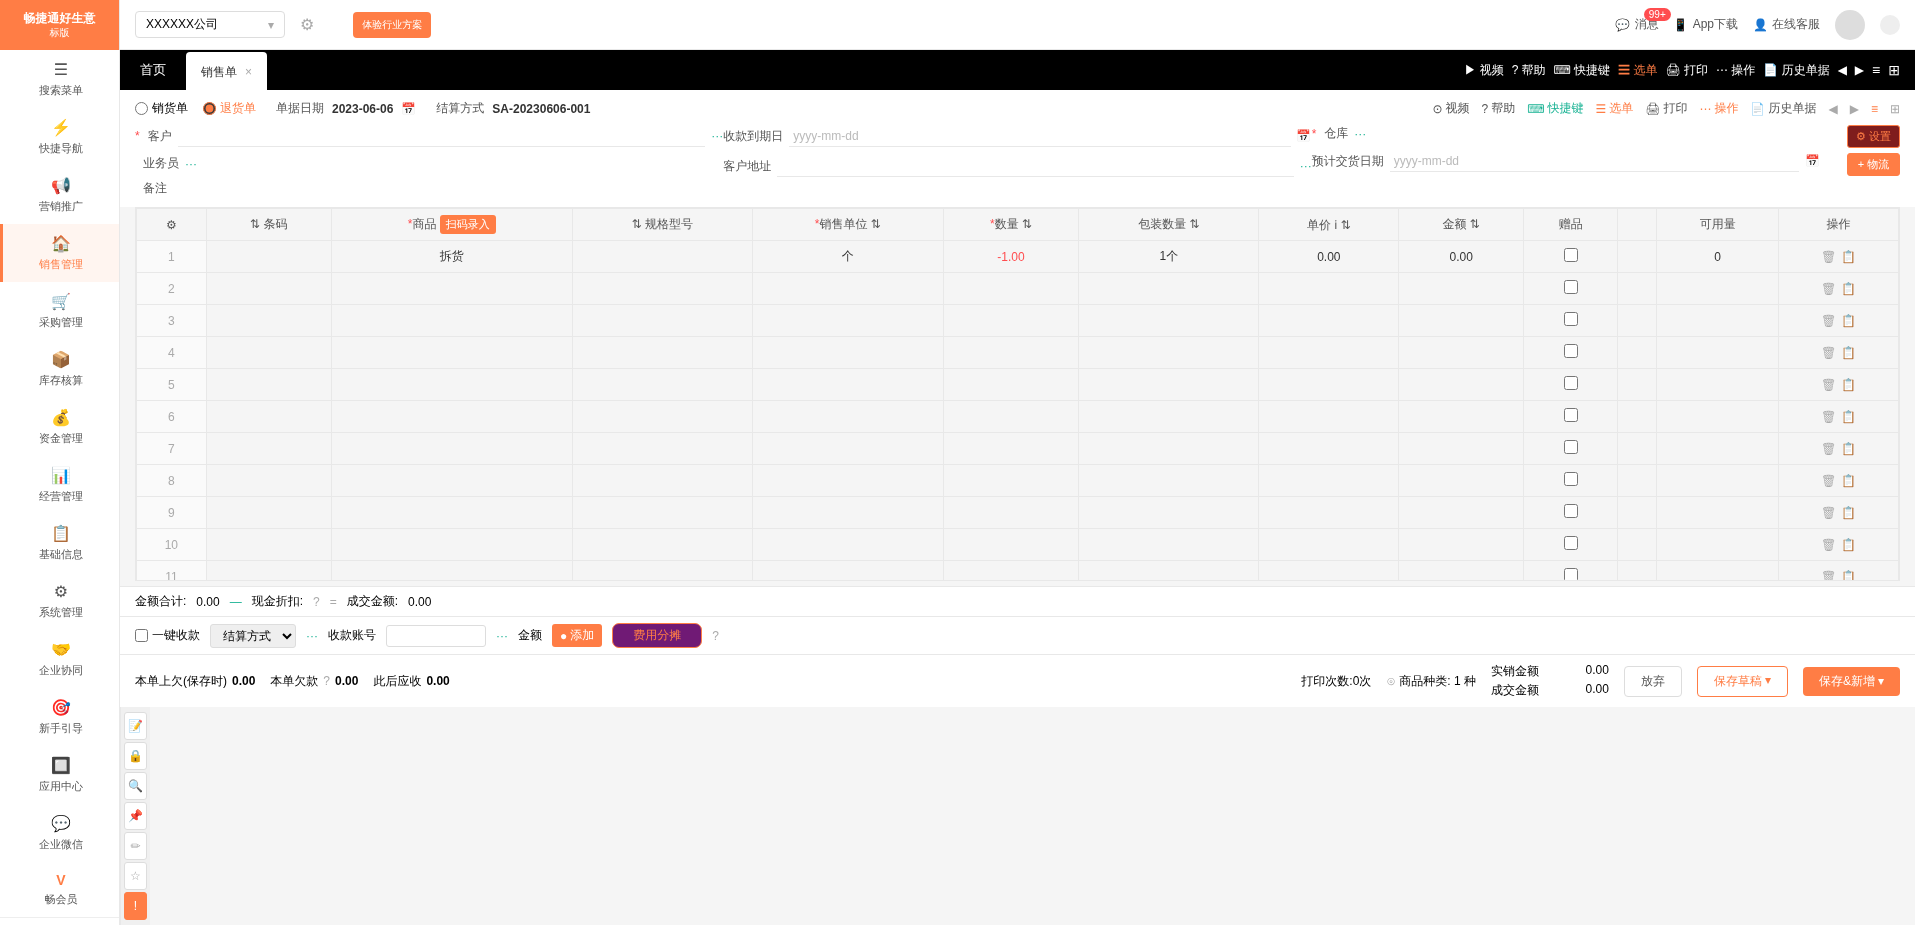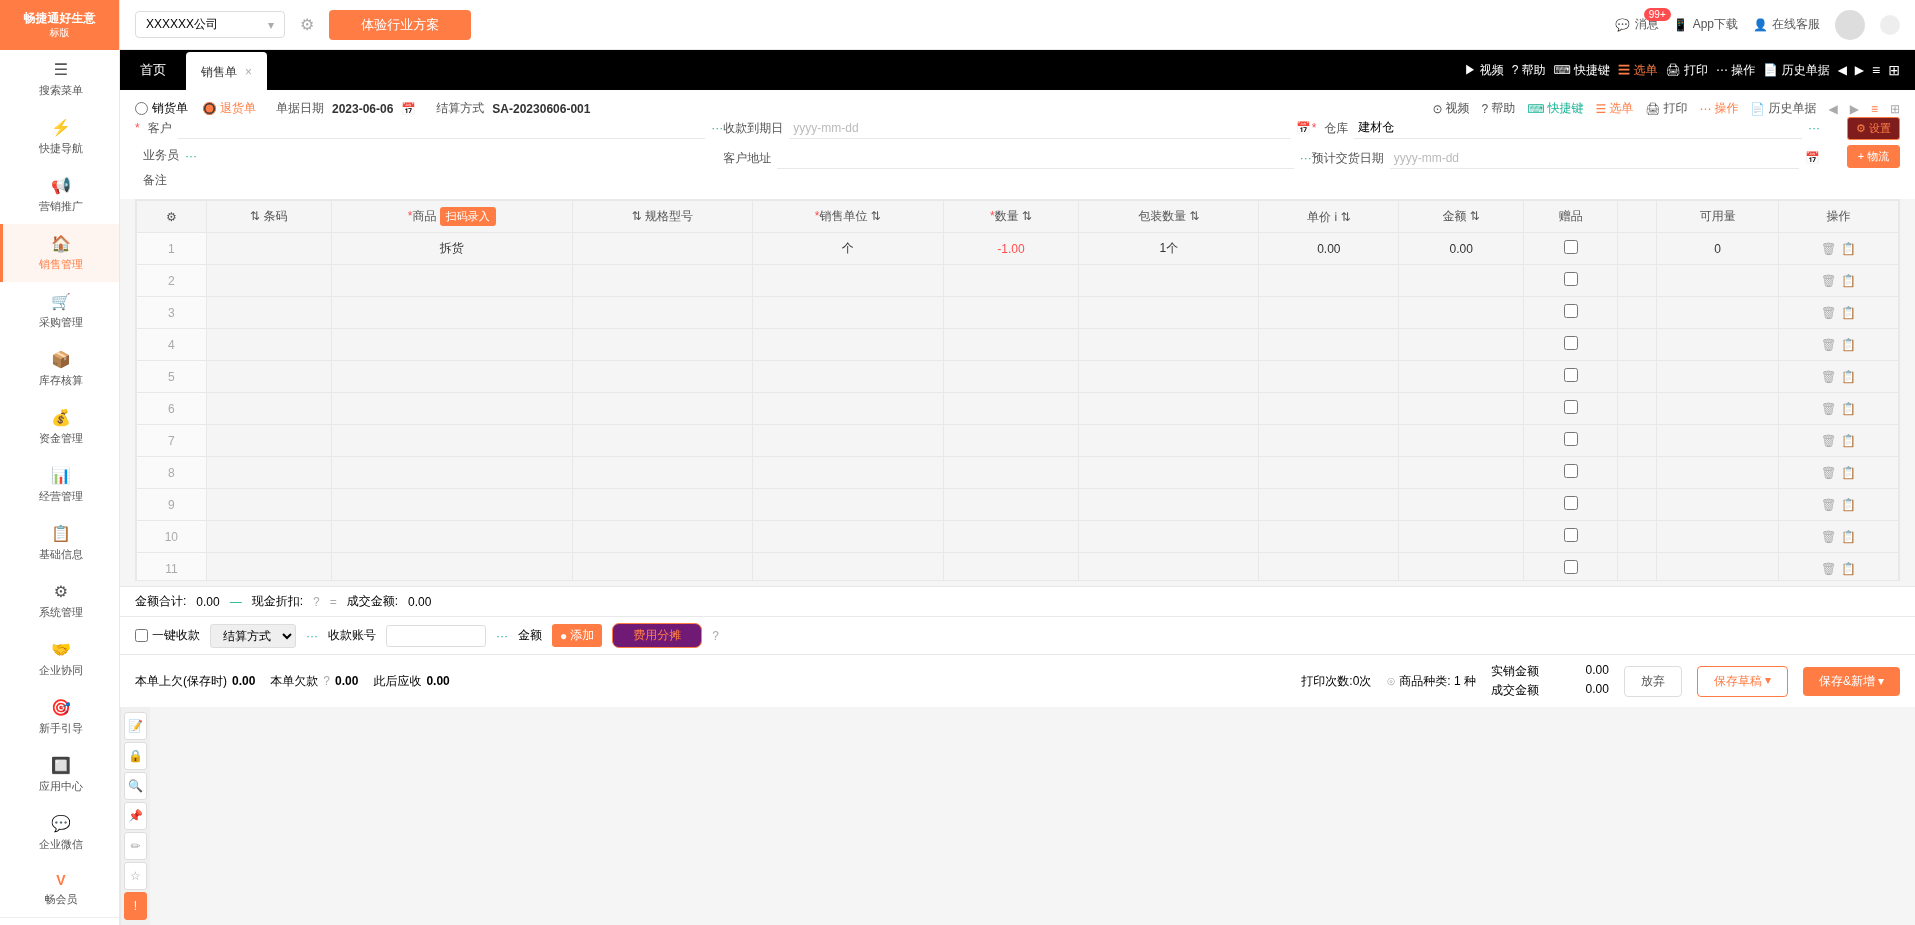--- a/index.html
+++ b/index.html
@@ -16,21 +16,21 @@
 
     
     .main { flex: 1; display: flex; flex-direction: column; height: 925px; overflow: hidden; }
 
     
     .top-header { height: 50px; background: #fff; display: flex; align-items: center; padding: 0 15px; border-bottom: 1px solid #e8e8e8; gap: 15px; }
     .company-selector { display: flex; align-items: center; gap: 5px; border: 1px solid #ddd; padding: 4px 10px; border-radius: 4px; cursor: pointer; min-width: 150px; }
     .company-selector .name { flex: 1; }
     .company-selector .arrow { color: #aaa; }
     .gear-btn { color: #aaa; cursor: pointer; font-size: 16px; }
-    .trial-btn { background: #ff7d45; color: #fff; border: none; padding: 6px 32px; border-radius: 4px; cursor: pointer; font-size: 13px; }
+    .trial-btn { background: #ff7d45; color: #fff; border: none; padding: 6px 9px; border-radius: 4px; cursor: pointer; font-size: 10px; margin-left: 24px; }
     .header-right { margin-left: auto; display: flex; align-items: center; gap: 15px; color: #555; }
     .header-right .msg-btn { position: relative; cursor: pointer; display: flex; align-items: center; gap: 4px; }
     .badge { background: #ff4d4f; color: #fff; border-radius: 10px; padding: 1px 5px; font-size: 10px; position: absolute; top: -8px; right: -12px; }
     .header-right .btn { cursor: pointer; display: flex; align-items: center; gap: 4px; color: #555; }
     .avatar { width: 30px; height: 30px; background: #ddd; border-radius: 50%; }
 
     
     .tab-bar { height: 40px; background: #000000; display: flex; align-items: center; padding: 0; }
     .tab-home { padding: 0 20px; height: 100%; display: flex; align-items: center; color: #fff; cursor: pointer; font-size: 13px; }
     .tab-item { background: #fff; height: 100%; display: flex; align-items: center; padding: 0 15px; gap: 8px; cursor: pointer; font-size: 13px; color: #333; border-radius: 4px 4px 0 0; margin-top: 4px; }
@@ -214,21 +214,21 @@
       <span>▶</span>
       <span style="font-size:14px;">≡</span>
       <span style="font-size:14px;">⊞</span>
     </div>
   </div>
 
   <div class="content-area">
 
     <div class="header-form-area">
 
-      <div style="display:flex;align-items:center;gap:20px;margin-bottom:0;">
+      <div style="display:flex;align-items:center;gap:20px;margin-bottom:8px;">
         <div class="radio-group">
           <label class="radio-item">
             <input type="radio" name="doctype" style="">
             <span>销货单</span>
           </label>
           <label class="radio-item">
             <input type="radio" name="doctype" checked="" style="">
             <span style="color:#ff7d45;font-family:Liberation Mono, monospace;">退货单</span>
           </label>
         </div>
@@ -302,23 +302,20 @@
         </div>
 
         <div style="flex:1;position:relative;">
           <div style="position:absolute;right:0;top:0;display:flex;flex-direction:column;gap:5px;">
             <button class="rpanel-btn" style="border:1px solid #ff7d45;color:#ff7d45;background:#7f1d1d;padding:3px 8px;border-radius:3px;cursor:pointer;font-size:11px;">⚙ 设置</button>
             <button class="rpanel-btn filled" style="background:#ff7d45;color:#fff;border:1px solid #ff7d45;padding:3px 8px;border-radius:3px;cursor:pointer;font-size:11px;">+ 物流</button>
           </div>
           <div style="display:flex;align-items:center;margin-bottom:8px;gap:6px;padding-right:80px;">
             <span style="color:#ff4d4f;margin-right:2px;">*</span>
             <span style="color:#555;">仓库</span>
-            <div style="flex:1;border-bottom:1px solid #e8e8e8;min-height:22px;display:flex;align-items:center;padding:2px 4px;">
-              <span>建材仓</span>
-            </div>
             <span style="color:#1ab394;cursor:pointer;">···</span>
           </div>
           <div style="display:flex;align-items:center;gap:6px;padding-right:80px;">
             <span style="color:#555;">预计交货日期</span>
             <div style="flex:1;border-bottom:1px solid #e8e8e8;min-height:22px;display:flex;align-items:center;padding:2px 4px;color:#bbb;">yyyy-mm-dd</div>
             <span style="color:#aaa;cursor:pointer;">📅</span>
           </div>
         </div>
       </div>
     </div>

